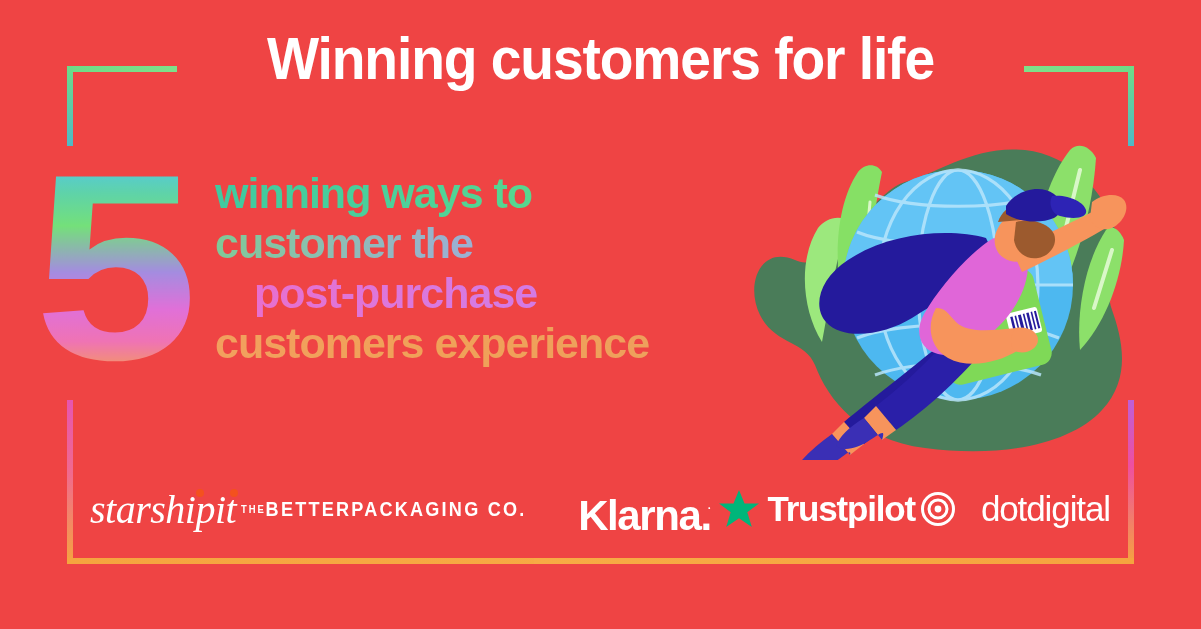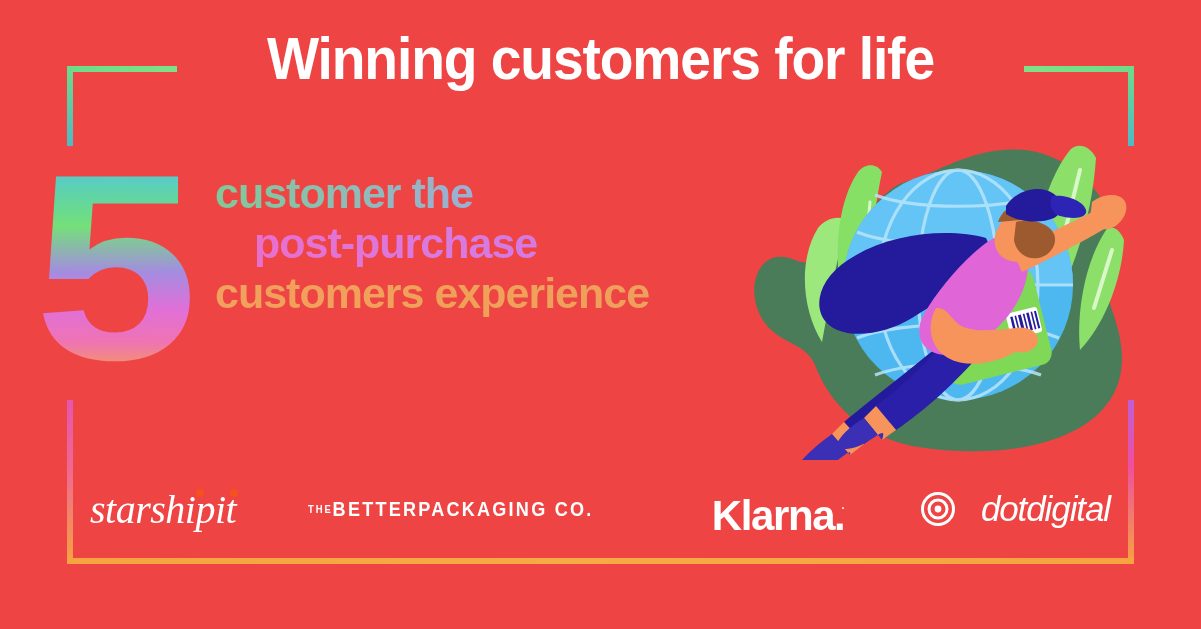--- a/index.html
+++ b/index.html
@@ -167,21 +167,21 @@
     position: relative; left: -3px; top: -8px;
   }
 
   .logo-trustpilot { gap: 8px; }
   .logo-trustpilot .star-icon { width: 40px; height: 40px; display: block; }
   .logo-trustpilot .wordmark {
     font-family: "Liberation Sans", sans-serif;
     font-weight: 700; font-size: 35px; letter-spacing: -1.2px;
   }
 
-  .logo-dotdigital { gap: 25px; font-style: italic; }
+  .logo-dotdigital { gap: 25px; }
   .logo-dotdigital .target-icon { width: 36px; height: 36px; display: block; }
   .logo-dotdigital .wordmark {
     font-family: "Liberation Sans", sans-serif;
     font-weight: 400; font-size: 35px; letter-spacing: -1.1px;
   }
 </style>
 </head>
 <body>
 
 <div id="stage">
@@ -193,20 +193,21 @@
   <div class="frame-line bl-v"></div>
   <div class="frame-line bl-h"></div>
   <div class="frame-line br-v"></div>
   <div class="frame-line br-h"></div>
 
   <div class="page-title">Winning customers for life</div>
 
   <div class="big-number">5</div>
 
   <div class="subhead">
+    <span class="line sl-1">winning ways to</span>
     <span class="line sl-2">customer the</span>
     <span class="line sl-3">post-purchase</span>
     <span class="line sl-4">customers experience</span>
   </div>
 
   <div class="hero-illustration">
     <svg viewBox="0 0 420 350" xmlns="http://www.w3.org/2000/svg">
 
       <path d="M55 150 C20 135 5 175 20 205 C35 235 65 230 75 255
                C88 290 120 330 185 338 C260 348 330 335 362 300
@@ -293,20 +294,28 @@
       <span class="l1">THE</span>
       <span class="l2">BETTER</span>
       <span class="l3">PACKAGING CO.</span>
     </div>
 
     <div class="logo logo-klarna">
       <span>Klarna.</span>
       <span class="tm">·</span>
     </div>
 
+    <div class="logo logo-trustpilot">
+      <span class="star-icon">
+        <svg viewBox="0 0 40 40" xmlns="http://www.w3.org/2000/svg">
+          <polygon points="20,1 25.5,14.5 40,14.5 28.3,23.2 32.8,38 20,29.2 7.2,38 11.7,23.2 0,14.5 14.5,14.5" fill="#00b67a"></polygon>
+        </svg>
+      </span>
+      <span class="wordmark">Trustpilot</span>
+    </div>
 
     <div class="logo logo-dotdigital">
       <span class="target-icon">
         <svg viewBox="0 0 36 36" xmlns="http://www.w3.org/2000/svg">
           <circle cx="18" cy="18" r="15.5" fill="none" stroke="#ffffff" stroke-width="3"></circle>
           <circle cx="18" cy="18" r="9" fill="none" stroke="#ffffff" stroke-width="3"></circle>
           <circle cx="18" cy="18" r="3.4" fill="#ffffff"></circle>
         </svg>
       </span>
       <span class="wordmark">dotdigital</span>

